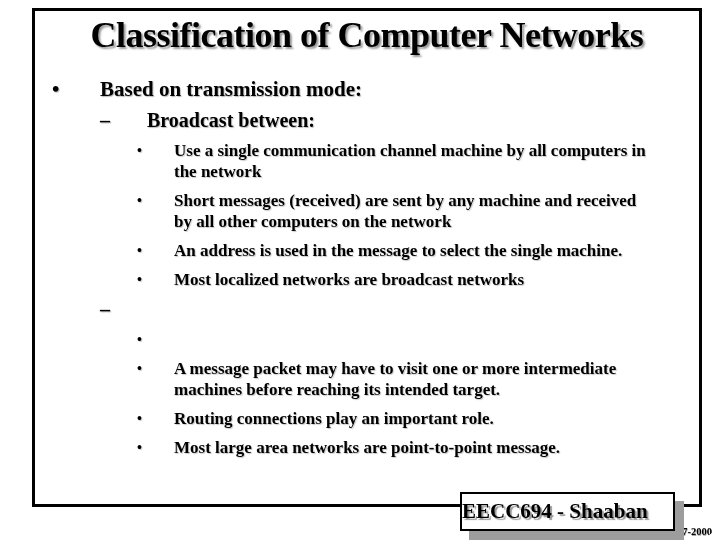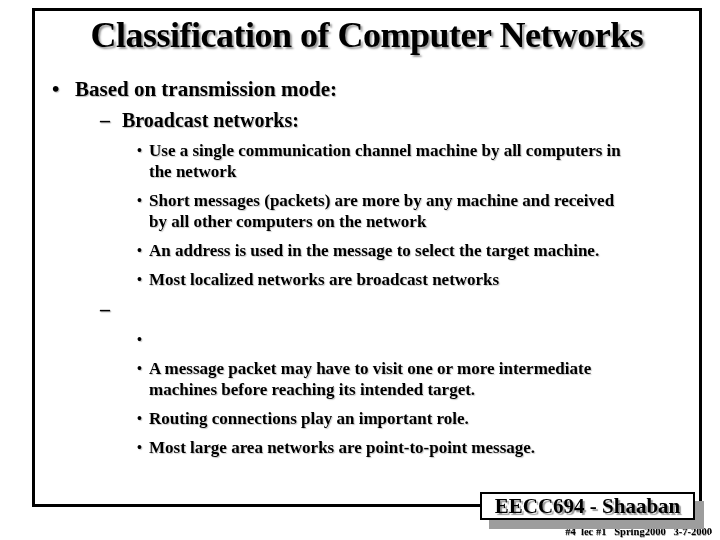--- a/index.html
+++ b/index.html
@@ -61,34 +61,34 @@
   }
   .l2 .marker { width: 22px; flex: none; }
   .l3 {
     margin: 0 0 8px 105px;
     font-size: 17px;
     line-height: 21px;
     text-shadow: 1px 1px 1px #c8c8c8;
   }
   .l3 .marker { width: 12px; flex: none; font-size: 14px; }
   .sec2-gap { margin-top: 8px; }
-  .pre { white-space: pre; }
+  .pre { white-space: pre; margin-left: 25px; }
   .badge {
     position: absolute;
-    left: 480px;
+    left: 460px;
     top: 492px;
     width: 215px;
-    height: 28px;
+    height: 39px;
     background: #ffffff;
     border: 2px solid #000000;
     box-sizing: border-box;
     box-shadow: 9px 9px 0 #9d9d9d;
     display: flex;
     align-items: center;
-    justify-content: center;
+    justify-content: flex-start;
     z-index: 5;
   }
   .badge-text {
     font-size: 21px;
     line-height: 21px;
     text-shadow: 2px 2px 1px #999999;
     white-space: pre;
   }
   .lecture-info {
     position: absolute;
@@ -112,36 +112,36 @@
 
   <div class="content">
 
     <div class="row l1">
       <span class="marker">•</span>
       <span class="pre">Based on transmission mode:</span>
     </div>
 
     <div class="row l2">
       <span class="marker">–</span>
-      <span class="pre">Broadcast networks:</span>
+      <span class="pre">Broadcast between:</span>
     </div>
 
     <div class="row l3">
       <span class="marker">•</span>
       <span class="pre">Use a single communication channel machine by all computers in
 the network</span>
     </div>
     <div class="row l3">
       <span class="marker">•</span>
-      <span class="pre">Short messages (packets) are more by any machine and received
+      <span class="pre">Short messages (received) are sent by any machine and received
 by all other computers on the network</span>
     </div>
     <div class="row l3">
       <span class="marker">•</span>
-      <span class="pre">An address is used in the message to select the target machine.</span>
+      <span class="pre">An address is used in the message to select the single machine.</span>
     </div>
     <div class="row l3">
       <span class="marker">•</span>
       <span class="pre">Most localized networks are broadcast networks</span>
     </div>
 
     <div class="row l2 sec2-gap">
       <span class="marker">–</span>
     </div>
 

